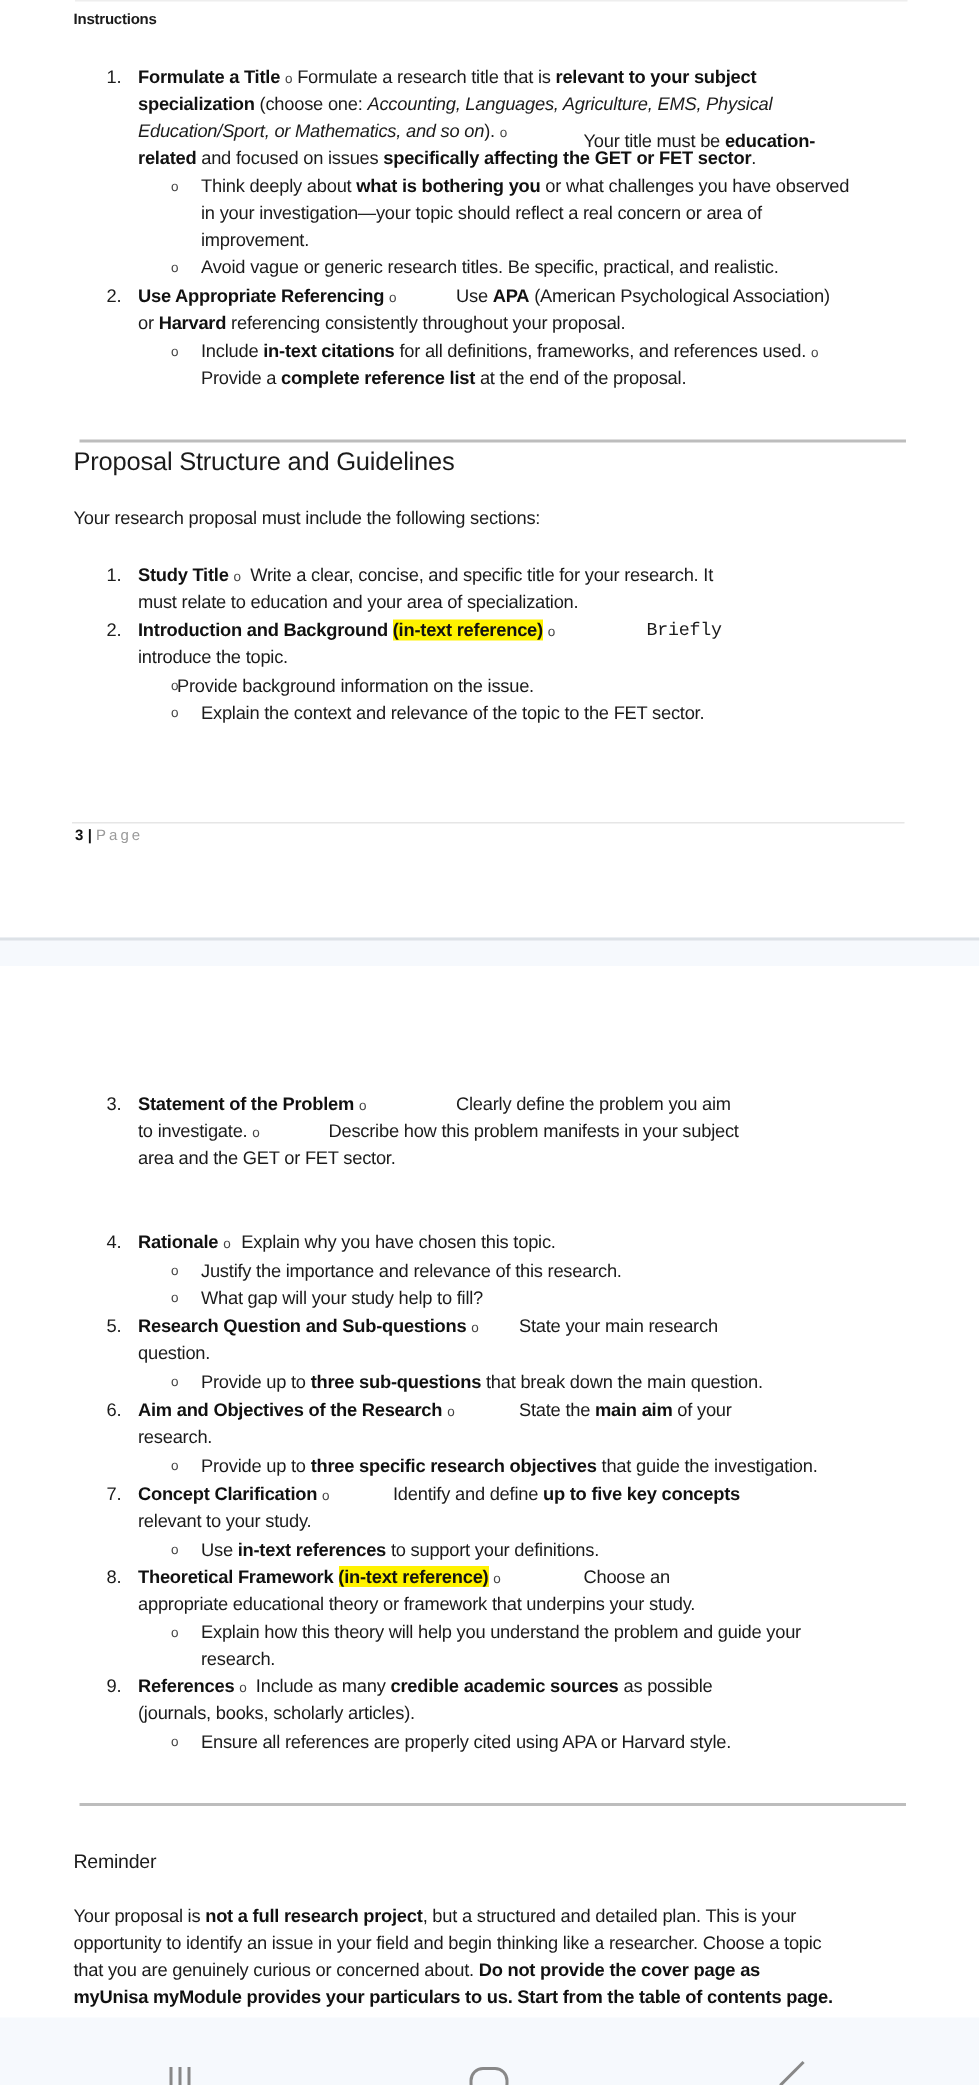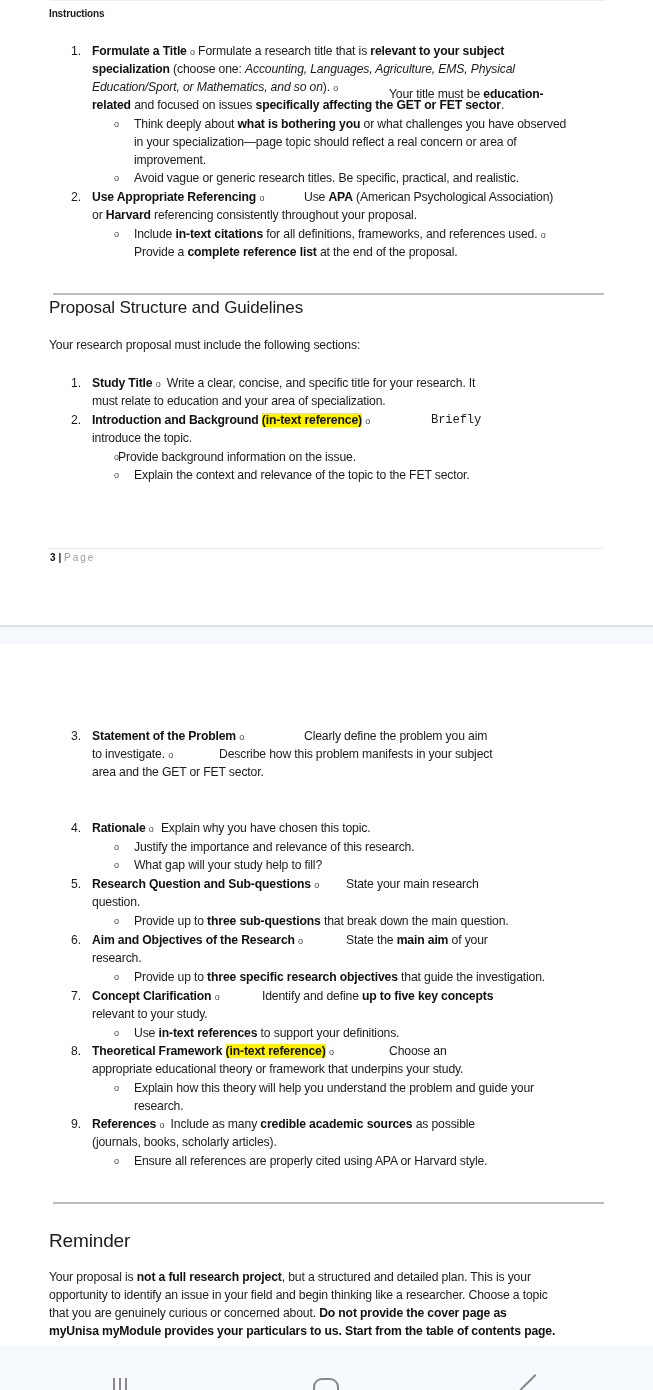--- a/index.html
+++ b/index.html
@@ -56,21 +56,21 @@
   <div class="line" style="left:389px;top:85px;">
     <span>Your title must be </span><b>education-</b>
   </div>
   <div class="line" style="left:92px;top:96px;">
     <b>related</b><span> and focused on issues </span><b>specifically affecting the GET or FET sector</b><span>.</span>
   </div>
   <div class="bul" style="left:114px;top:115px;">o</div>
   <div class="line" style="left:134px;top:115px;">
     <span>Think deeply about </span><b>what is bothering you</b><span> or what challenges you have observed</span>
   </div>
-  <div class="line" style="left:134px;top:133px;">in your specialization—page topic should reflect a real concern or area of</div>
+  <div class="line" style="left:134px;top:133px;">in your investigation—your topic should reflect a real concern or area of</div>
   <div class="line" style="left:134px;top:151px;">improvement.</div>
   <div class="bul" style="left:114px;top:169px;">o</div>
   <div class="line" style="left:134px;top:169px;">Avoid vague or generic research titles. Be specific, practical, and realistic.</div>
 </div>
 
 <div>
   <div class="num" style="left:71px;top:188px;">2.</div>
   <div class="line" style="left:92px;top:188px;">
     <b>Use Appropriate Referencing</b>
     <span style="font-size:9px;color:#444;">o</span>
@@ -223,21 +223,21 @@
     <span style="font-size:9px;color:#444;">o</span>
     <span style="margin-left:3px;">Include as many </span><b>credible academic sources</b><span> as possible</span>
   </div>
   <div class="line" style="left:92px;top:1133px;">(journals, books, scholarly articles).</div>
   <div class="bul" style="left:114px;top:1152px;">o</div>
   <div class="line" style="left:134px;top:1152px;">Ensure all references are properly cited using APA or Harvard style.</div>
 </div>
 
 <div class="sep" style="top:1202px;"></div>
 
-<div class="line" style="left:49px;top:1232px;font-size:19px;">Reminder</div>
+<div class="line" style="left:49px;top:1232px;font-size:13px;">Reminder</div>
 <div>
   <div class="line" style="left:49px;top:1268px;">
     <span>Your proposal is </span><b>not a full research project</b><span>, but a structured and detailed plan. This is your</span>
   </div>
   <div class="line" style="left:49px;top:1286px;">opportunity to identify an issue in your field and begin thinking like a researcher. Choose a topic</div>
   <div class="line" style="left:49px;top:1304px;">
     <span>that you are genuinely curious or concerned about. </span><b>Do not provide the cover page as</b>
   </div>
   <div class="line" style="left:49px;top:1322px;font-weight:bold;color:#111;">myUnisa myModule provides your particulars to us. Start from the table of contents page.</div>
 </div>

